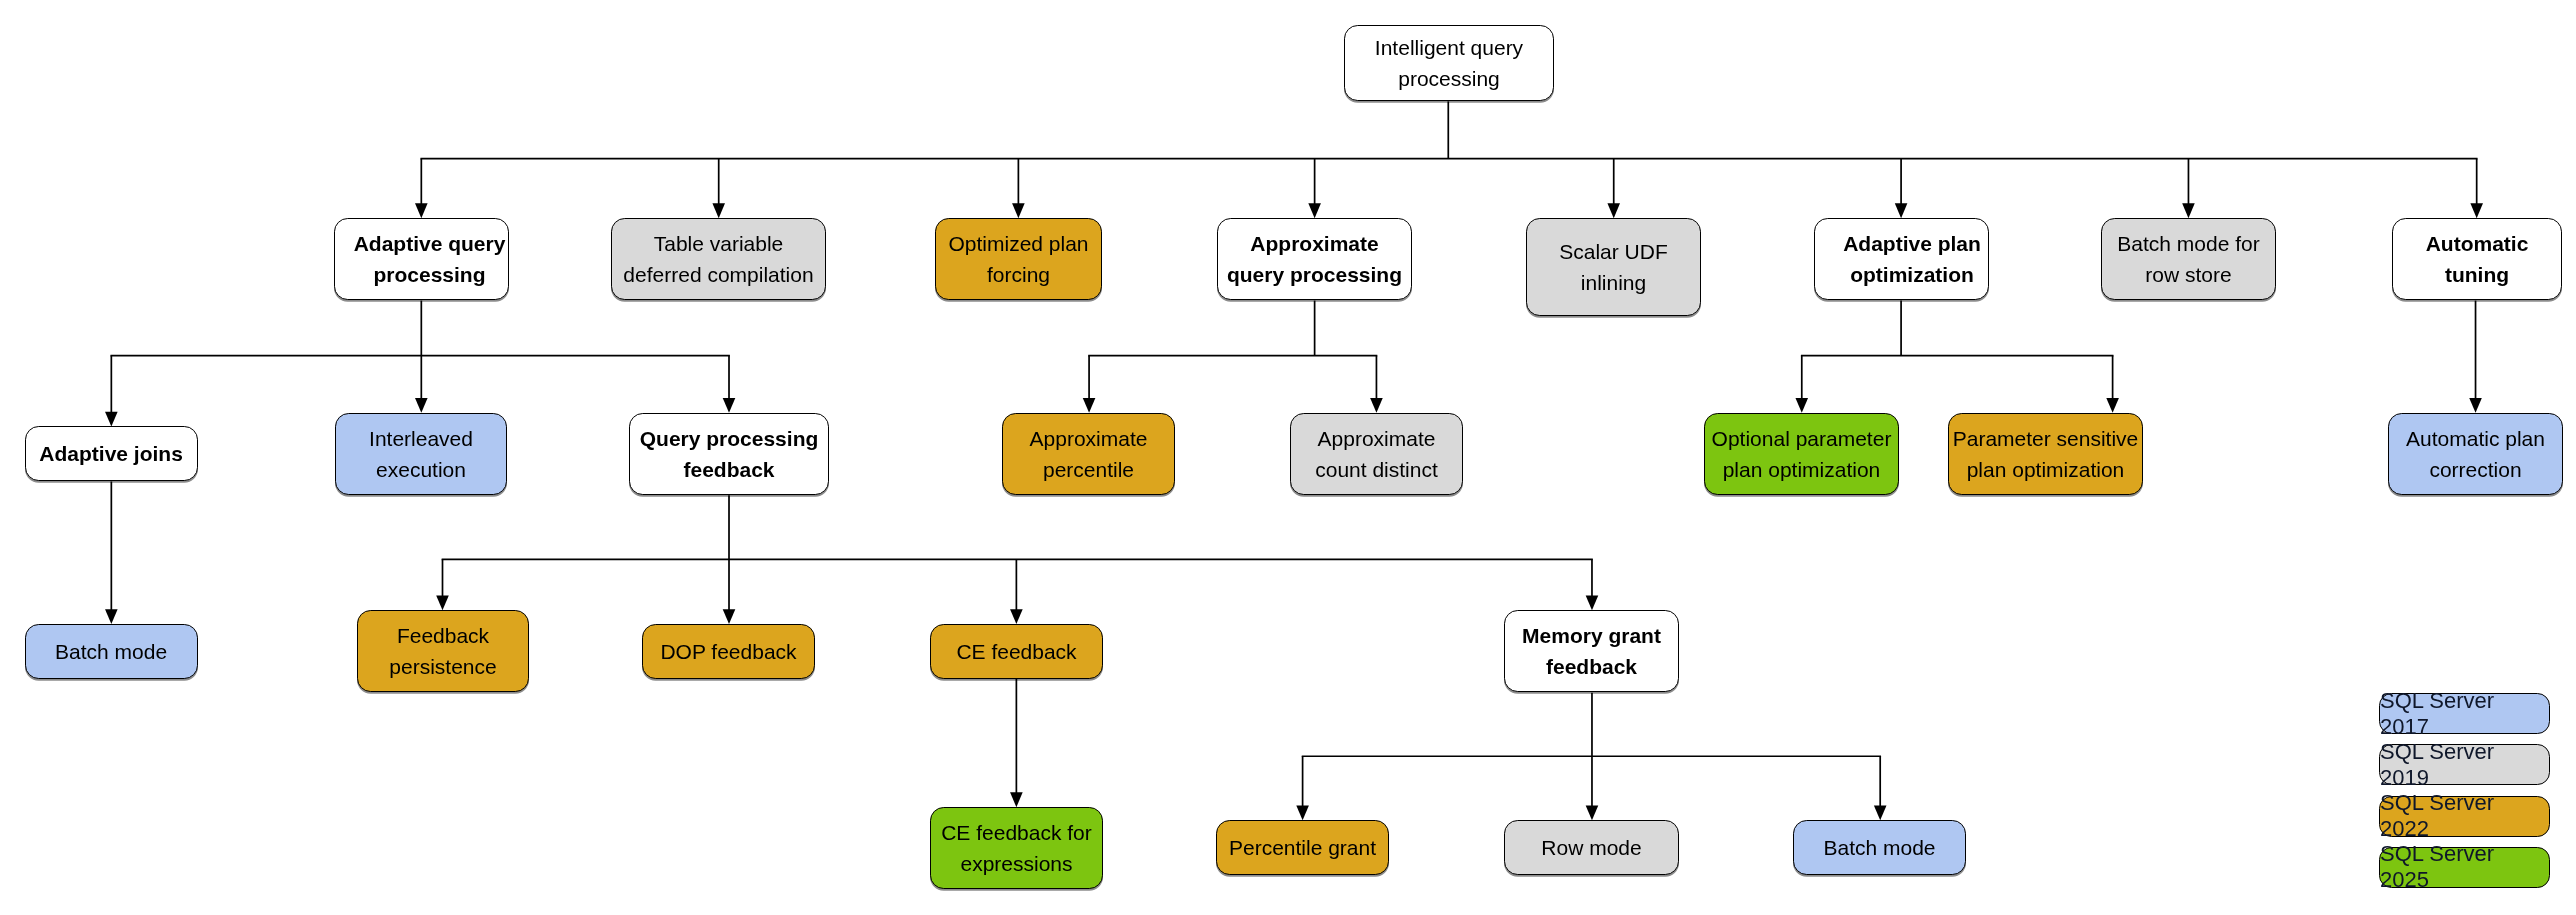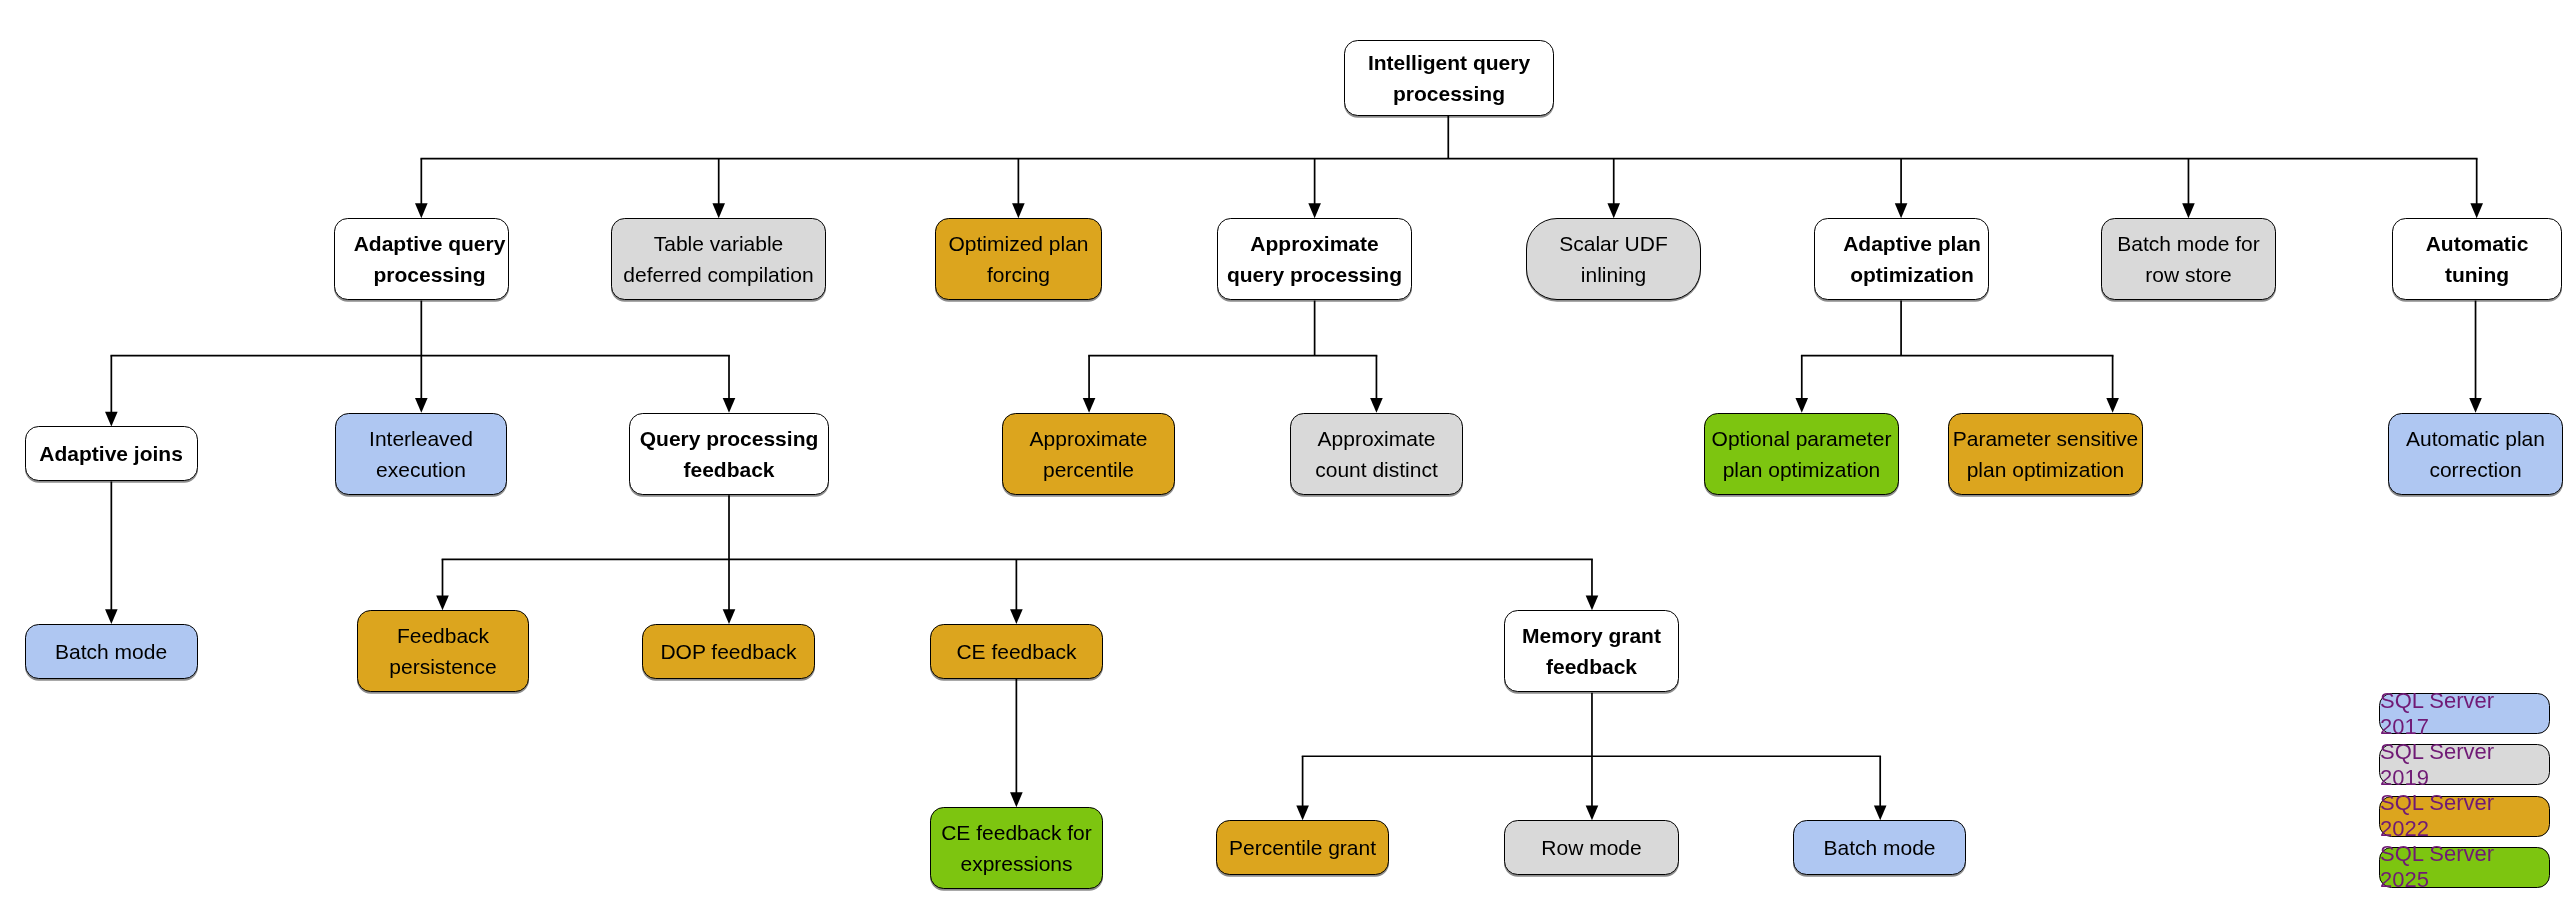--- a/index.html
+++ b/index.html
@@ -42,21 +42,21 @@
   }
   .legend-pill {
     box-sizing: border-box;
     height: 41px;
     border: 1.7px solid #000000;
     border-radius: 12.6px;
     display: flex;
     align-items: center;
     justify-content: center;
     font-size: 22px;
-    color: #701a75;
+    color: #0f172a;
   }
 </style>
 </head>
 <body>
 
 <div id="canvas">
   <svg id="connectors" xmlns="http://www.w3.org/2000/svg" viewBox="0 0 4500 1600">
       <line x1="2530" y1="177" x2="2530" y2="277" stroke="#000000" stroke-width="3"></line>
       <line x1="734.5" y1="277" x2="4328" y2="277" stroke="#000000" stroke-width="3"></line>
       <line x1="736" y1="277" x2="736" y2="359" stroke="#000000" stroke-width="3"></line>
@@ -114,31 +114,31 @@
       <line x1="2781" y1="1210" x2="2781" y2="1321" stroke="#000000" stroke-width="3"></line>
       <line x1="2274" y1="1321" x2="3286" y2="1321" stroke="#000000" stroke-width="3"></line>
       <line x1="2275.5" y1="1321" x2="2275.5" y2="1411" stroke="#000000" stroke-width="3"></line>
       <polygon points="2275.5,1433 2264.5,1407 2286.5,1407" fill="#000000"></polygon>
       <line x1="2781" y1="1321" x2="2781" y2="1411" stroke="#000000" stroke-width="3"></line>
       <polygon points="2781,1433 2770,1407 2792,1407" fill="#000000"></polygon>
       <line x1="3284.5" y1="1321" x2="3284.5" y2="1411" stroke="#000000" stroke-width="3"></line>
       <polygon points="3284.5,1433 3273.5,1407 3295.5,1407" fill="#000000"></polygon>
     </svg>
   <div id="nodes">
-      <div class="node" style="left: 1344px; top: 40px; width: 210px; height: 76px; background: rgb(255, 255, 255); font-weight: 700;">Intelligent query
+      <div class="node" style="left: 1344px; top: 25px; width: 210px; height: 76px; background: rgb(255, 255, 255); font-weight: 400;">Intelligent query
 processing</div>
       <div class="node" style="left: 334px; top: 218px; width: 175px; height: 82px; background: rgb(255, 255, 255); font-weight: 700; padding-left: 16px;">Adaptive query
 processing</div>
       <div class="node" style="left: 611px; top: 218px; width: 215px; height: 82px; background: rgb(217, 217, 217); font-weight: 400;">Table variable
 deferred compilation</div>
       <div class="node" style="left: 935px; top: 218px; width: 167px; height: 82px; background: rgb(220, 165, 30); font-weight: 400;">Optimized plan
 forcing</div>
       <div class="node" style="left: 1217px; top: 218px; width: 195px; height: 82px; background: rgb(255, 255, 255); font-weight: 700;">Approximate
 query processing</div>
-      <div class="node" style="left: 1526px; top: 218px; width: 175px; height: 82px; background: rgb(217, 217, 217); font-weight: 400; border-radius: 31px;">Scalar UDF
+      <div class="node" style="left: 1526px; top: 218px; width: 175px; height: 98px; background: rgb(217, 217, 217); font-weight: 400;">Scalar UDF
 inlining</div>
       <div class="node" style="left: 1814px; top: 218px; width: 175px; height: 82px; background: rgb(255, 255, 255); font-weight: 700; padding-left: 21px;">Adaptive plan
 optimization</div>
       <div class="node" style="left: 2101px; top: 218px; width: 175px; height: 82px; background: rgb(217, 217, 217); font-weight: 400;">Batch mode for
 row store</div>
       <div class="node" style="left: 2392px; top: 218px; width: 170px; height: 82px; background: rgb(255, 255, 255); font-weight: 700;">Automatic
 tuning</div>
       <div class="node" style="left: 24.6px; top: 426px; width: 173px; height: 55px; background: rgb(255, 255, 255); font-weight: 700;">Adaptive joins</div>
       <div class="node" style="left: 335px; top: 413px; width: 172px; height: 82px; background: rgb(175, 199, 242); font-weight: 400;">Interleaved
 execution</div>

